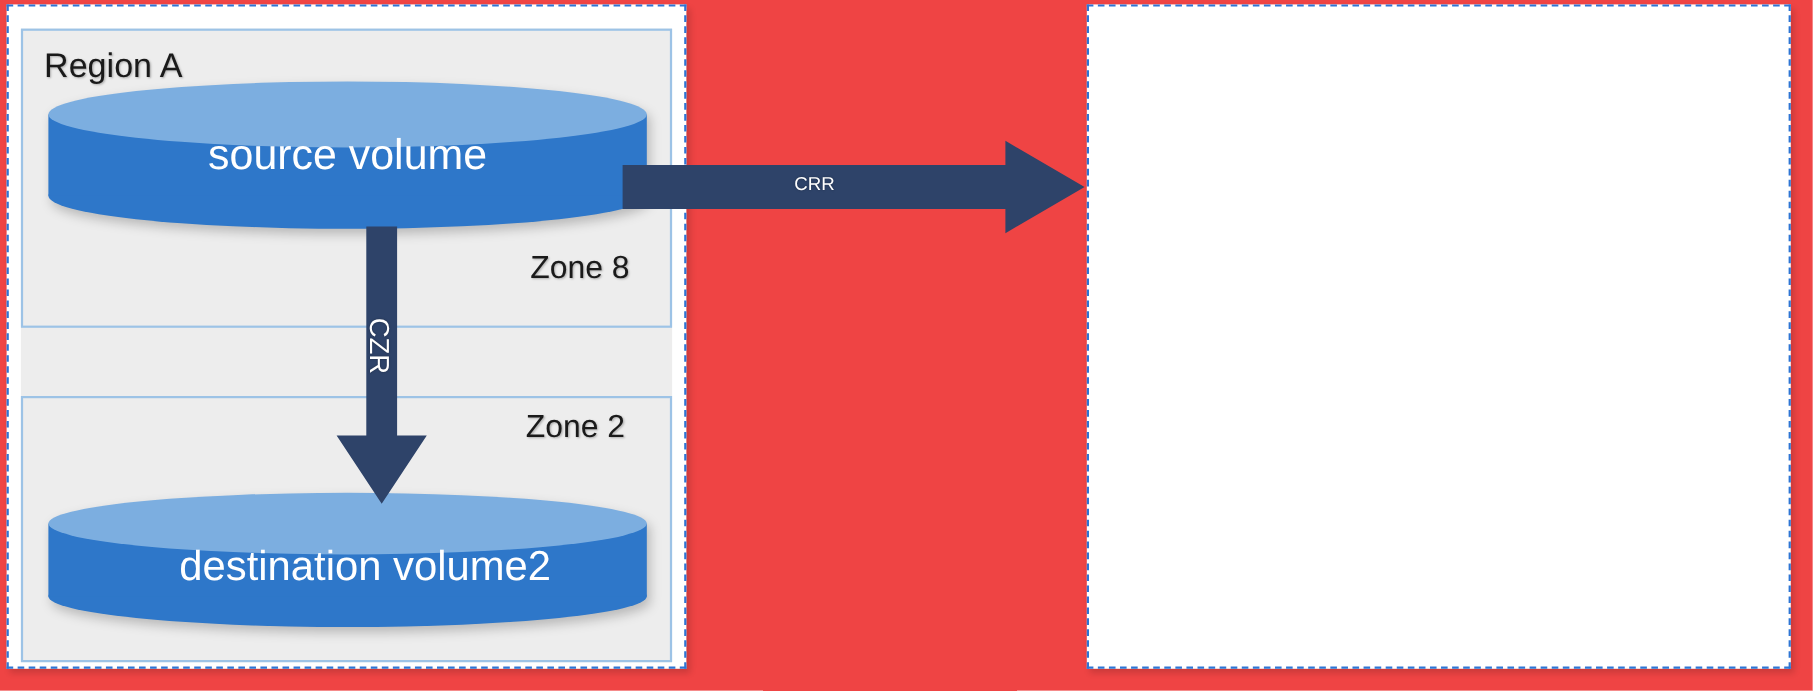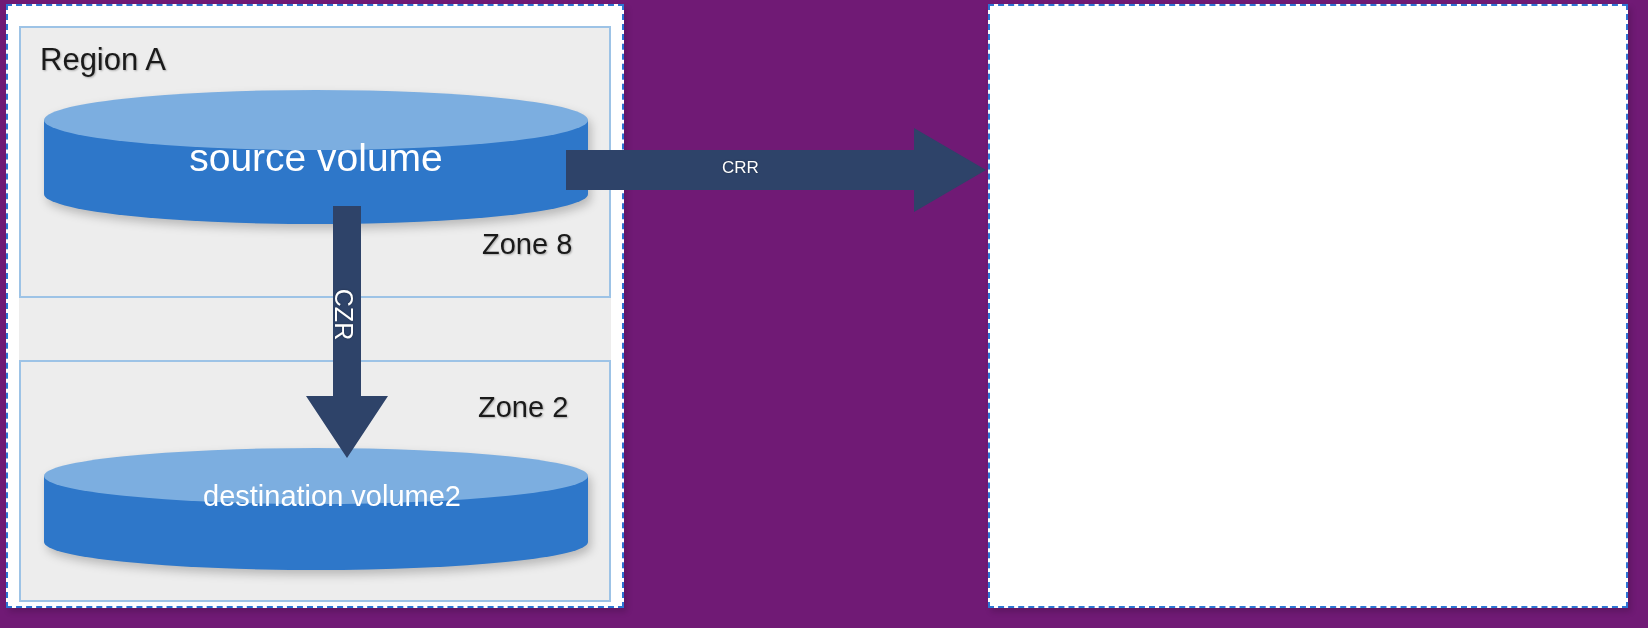--- a/index.html
+++ b/index.html
@@ -10,21 +10,21 @@
   }
   body {
     font-family: "Liberation Sans", sans-serif;
     -webkit-font-smoothing: antialiased;
   }
 
   #canvas {
     position: relative;
     width: 1648px;
     height: 628px;
-    background: #701a75;
+    background: #ef4444;
     overflow: hidden;
   }
 
   
   .region {
     position: absolute;
     box-sizing: border-box;
     border: 2px dashed #2E75D4;
     background: #ffffff;
     box-shadow: 3px 4px 6px rgba(0,0,0,0.16);
@@ -60,21 +60,21 @@
   #label-region-a { left: 32px;  top: 36px; }
 
   .zone-label {
     position: absolute;
     font-size: 29px;
     color: #1a1a1a;
     white-space: nowrap;
     text-shadow: 1px 1px 2px rgba(0,0,0,0.28);
   }
   #label-zone-a1 { left: 474px;  top: 222px; }
-  #label-zone-a2 { left: 470px;  top: 366px; margin-top: 19px; }
+  #label-zone-a2 { left: 470px;  top: 366px; }
 
   
   .cylinder {
     position: absolute;
     filter: drop-shadow(3px 5px 5px rgba(0,0,0,0.22));
   }
   .cyl-body {
     position: absolute;
     left: 0;
     right: 0;
@@ -100,32 +100,32 @@
     position: absolute;
     left: 0;
     right: 0;
     color: #ffffff;
     text-align: center;
     white-space: nowrap;
     z-index: 4;
   }
 
   
-  #cyl-source { left: 36px; top: 84px; width: 544px; height: 134px; }
+  #cyl-source { left: 36px; top: 68px; width: 544px; height: 134px; }
   #cyl-source .cyl-body   { top: 30px; bottom: 30px; }
   #cyl-source .cyl-top    { height: 60px; }
   #cyl-source .cyl-bottom { height: 60px; }
   #cyl-source .cyl-text   { top: 46px; font-size: 39px; }
 
   
   #cyl-dest2 { left: 36px; top: 442px; width: 544px; height: 122px; }
   #cyl-dest2 .cyl-body   { top: 28px; bottom: 28px; }
   #cyl-dest2 .cyl-top    { height: 56px; }
   #cyl-dest2 .cyl-bottom { height: 56px; }
-  #cyl-dest2 .cyl-text   { top: 32px; font-size: 29px; margin-left: 32px; }
+  #cyl-dest2 .cyl-text   { top: 46px; font-size: 38px; margin-left: 32px; }
 
   
   .arrow-svg {
     position: absolute;
     overflow: visible;
   }
   #arrow-crr { left: 566px; top: 124px; width: 420px; height: 92px; }
   #arrow-czr { left: 306px; top: 206px; width: 82px; height: 252px; }
 
   .arrow-label {

